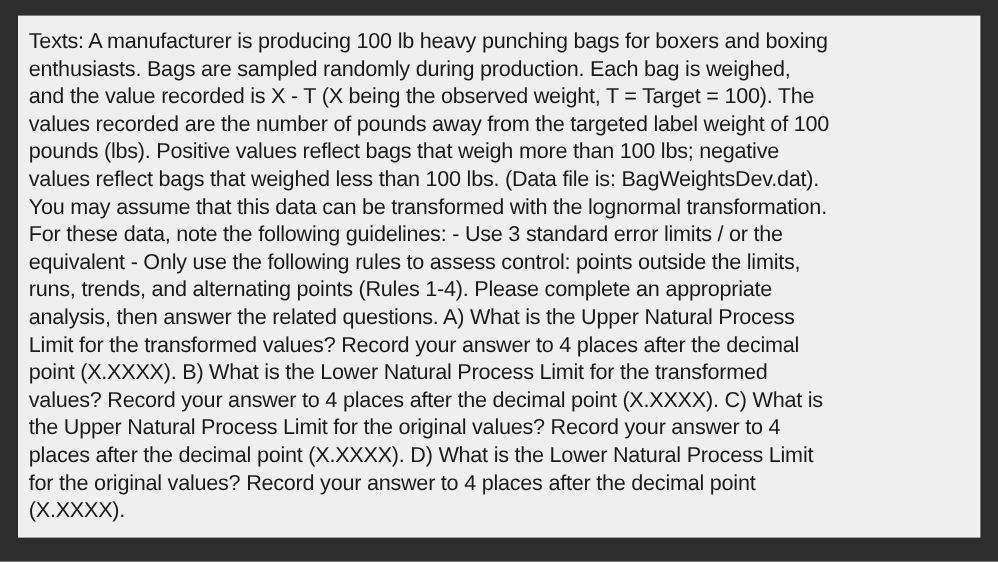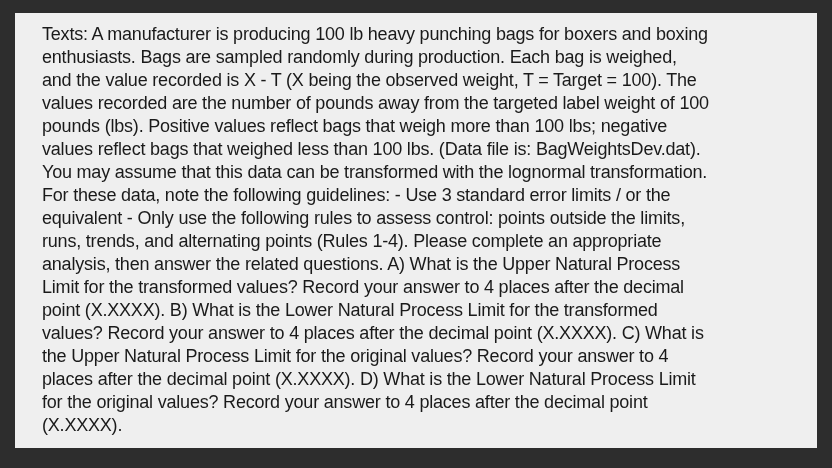--- a/index.html
+++ b/index.html
@@ -15,21 +15,21 @@
     font-family: "Liberation Sans", sans-serif;
   }
   .question-panel {
     position: absolute;
     left: 15px;
     top: 13px;
     width: 802px;
     height: 435px;
     background: #efefef;
     box-sizing: border-box;
-    padding: 10px 12px 10px 27px;
+    padding: 10px 12px 10px 9px;
   }
   .question-text {
     margin: 0;
     font-family: "Liberation Sans", sans-serif;
     font-size: 18px;
     line-height: 23px;
     color: #1a1a1a;
     letter-spacing: -0.2px;
     white-space: pre-line;
   }

